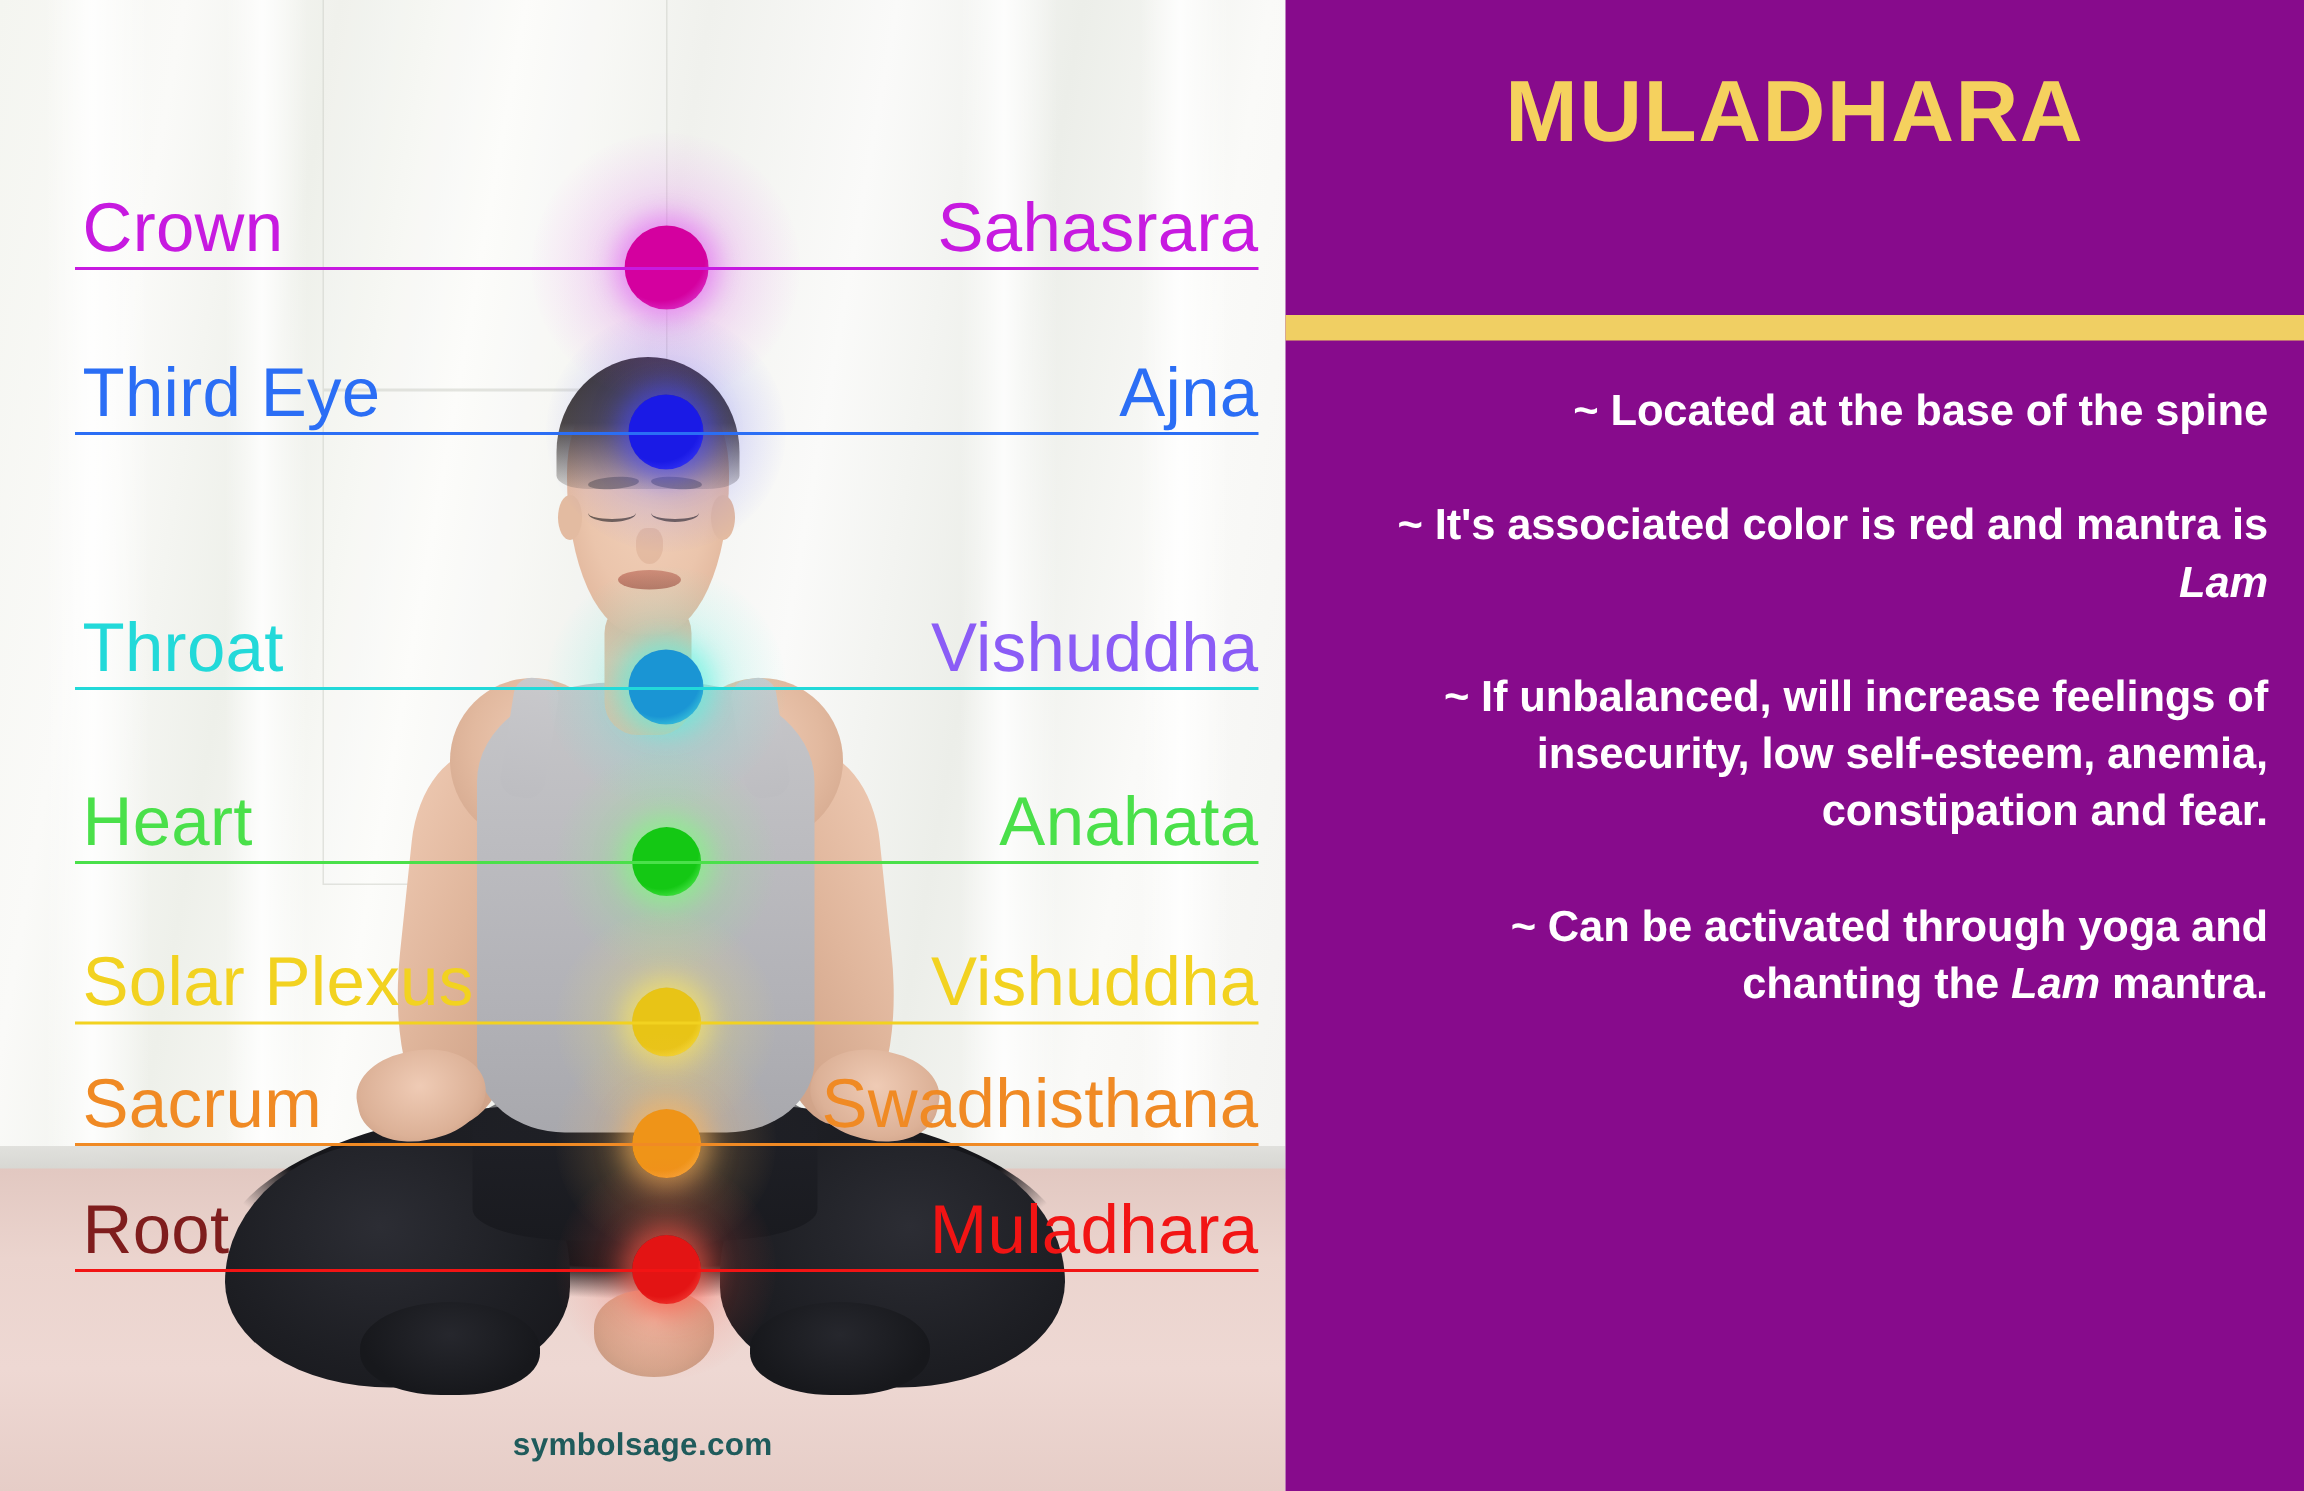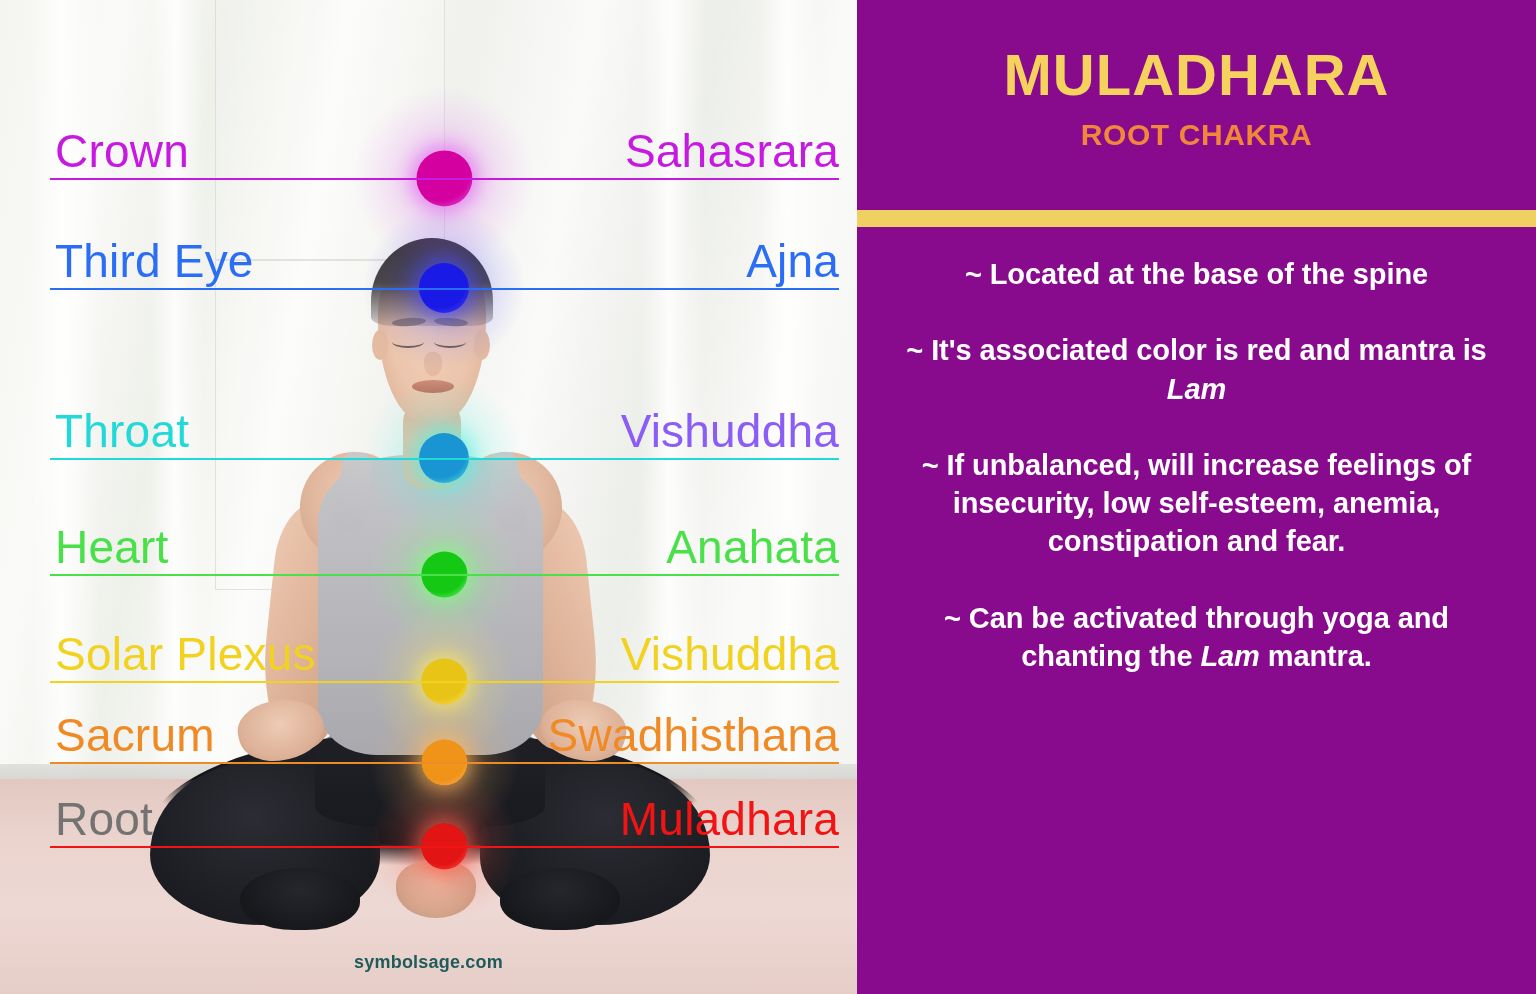--- a/index.html
+++ b/index.html
@@ -197,21 +197,21 @@
     white-space:nowrap;
     line-height:1;
   }
   .chakra-name.en{ left:55px; }
   .chakra-name.sa{ right:18px; }
 
   .watermark{
     position:absolute;
     left:0; right:0;
     text-align:center;
-    font-size:18px;
+    font-size:21px;
     font-weight:bold;
     color:#1f5b5b;
     z-index:9;
     letter-spacing:0.2px;
   }
 
   
   .info-panel{
     position:relative;
     width:679px; height:994px;
@@ -245,21 +245,21 @@
     position:absolute;
     left:24px; right:24px; top:255px;
     display:flex;
     flex-direction:column;
     gap:38px;
   }
   .fact{
     color:#ffffff;
     font-size:29px;
     font-weight:bold;
-    text-align:center;
+    text-align:right;
     line-height:1.32;
     letter-spacing:-0.1px;
   }
   .fact em{ font-style:italic; }
 </style>
 </head>
 <body>
 
 <div class="infographic">
 
@@ -349,34 +349,33 @@
         <div class="chakra-row" style="top: 702px;">
           <div class="chakra-rule" style="top: 60px; background: rgb(240, 138, 36);"></div>
           <div class="chakra-name en" style="color: rgb(240, 138, 36); top: 10px;">Sacrum</div>
           <div class="chakra-name sa" style="color: rgb(240, 138, 36); top: 10px;">Swadhisthana</div>
         </div>
         <div class="chakra-orb" style="left: 444px; top: 762px; width: 147.2px; height: 147.2px; background: radial-gradient(circle, rgba(255, 184, 92, 0.4) 0%, rgba(255, 184, 92, 0.2) 32%, rgba(255, 184, 92, 0.08) 55%, rgba(255, 255, 255, 0) 72%);">
           <div style="width: 46px; height: 46px; position: absolute; left: 50%; top: 50%; transform: translate(-50%, -50%); border-radius: 50%; background: radial-gradient(circle at 42% 36%, rgb(239, 148, 24) 0%, rgb(239, 148, 24) 62%, rgb(255, 184, 92) 100%); box-shadow: rgba(255, 184, 92, 0.6) 0px 0px 18px 6px;"></div>
         </div>
         <div class="chakra-row" style="top: 786px;">
           <div class="chakra-rule" style="top: 60px; background: rgb(242, 20, 20);"></div>
-          <div class="chakra-name en" style="color: #737373; top: 10px;">Root</div>
+          <div class="chakra-name en" style="color: #7f1d1d; top: 10px;">Root</div>
           <div class="chakra-name sa" style="color: rgb(242, 20, 20); top: 10px;">Muladhara</div>
         </div>
         <div class="chakra-orb" style="left: 444px; top: 846px; width: 147.2px; height: 147.2px; background: radial-gradient(circle, rgba(255, 90, 74, 0.4) 0%, rgba(255, 90, 74, 0.2) 32%, rgba(255, 90, 74, 0.08) 55%, rgba(255, 255, 255, 0) 72%);">
           <div style="width: 46px; height: 46px; position: absolute; left: 50%; top: 50%; transform: translate(-50%, -50%); border-radius: 50%; background: radial-gradient(circle at 42% 36%, rgb(227, 20, 20) 0%, rgb(227, 20, 20) 62%, rgb(255, 90, 74) 100%); box-shadow: rgba(255, 90, 74, 0.6) 0px 0px 18px 6px;"></div>
         </div>
       </div>
 
     <div class="watermark" style="top:952px;">symbolsage.com</div>
   </div>
 
   <div class="info-panel">
     <div class="panel-title">MULADHARA</div>
-    <div class="panel-subtitle">ROOT CHAKRA</div>
     <div class="gold-divider"></div>
     <div class="facts" id="facts-list">
         <div class="fact">~ Located at the base of the spine</div>
         <div class="fact">~ It's associated color is red and mantra is <em>Lam</em></div>
         <div class="fact">~ If unbalanced, will increase feelings of insecurity, low self-esteem, anemia, constipation and fear.</div>
         <div class="fact">~ Can be activated through yoga and chanting the <em>Lam</em> mantra.</div>
       </div>
   </div>
 
 </div>

